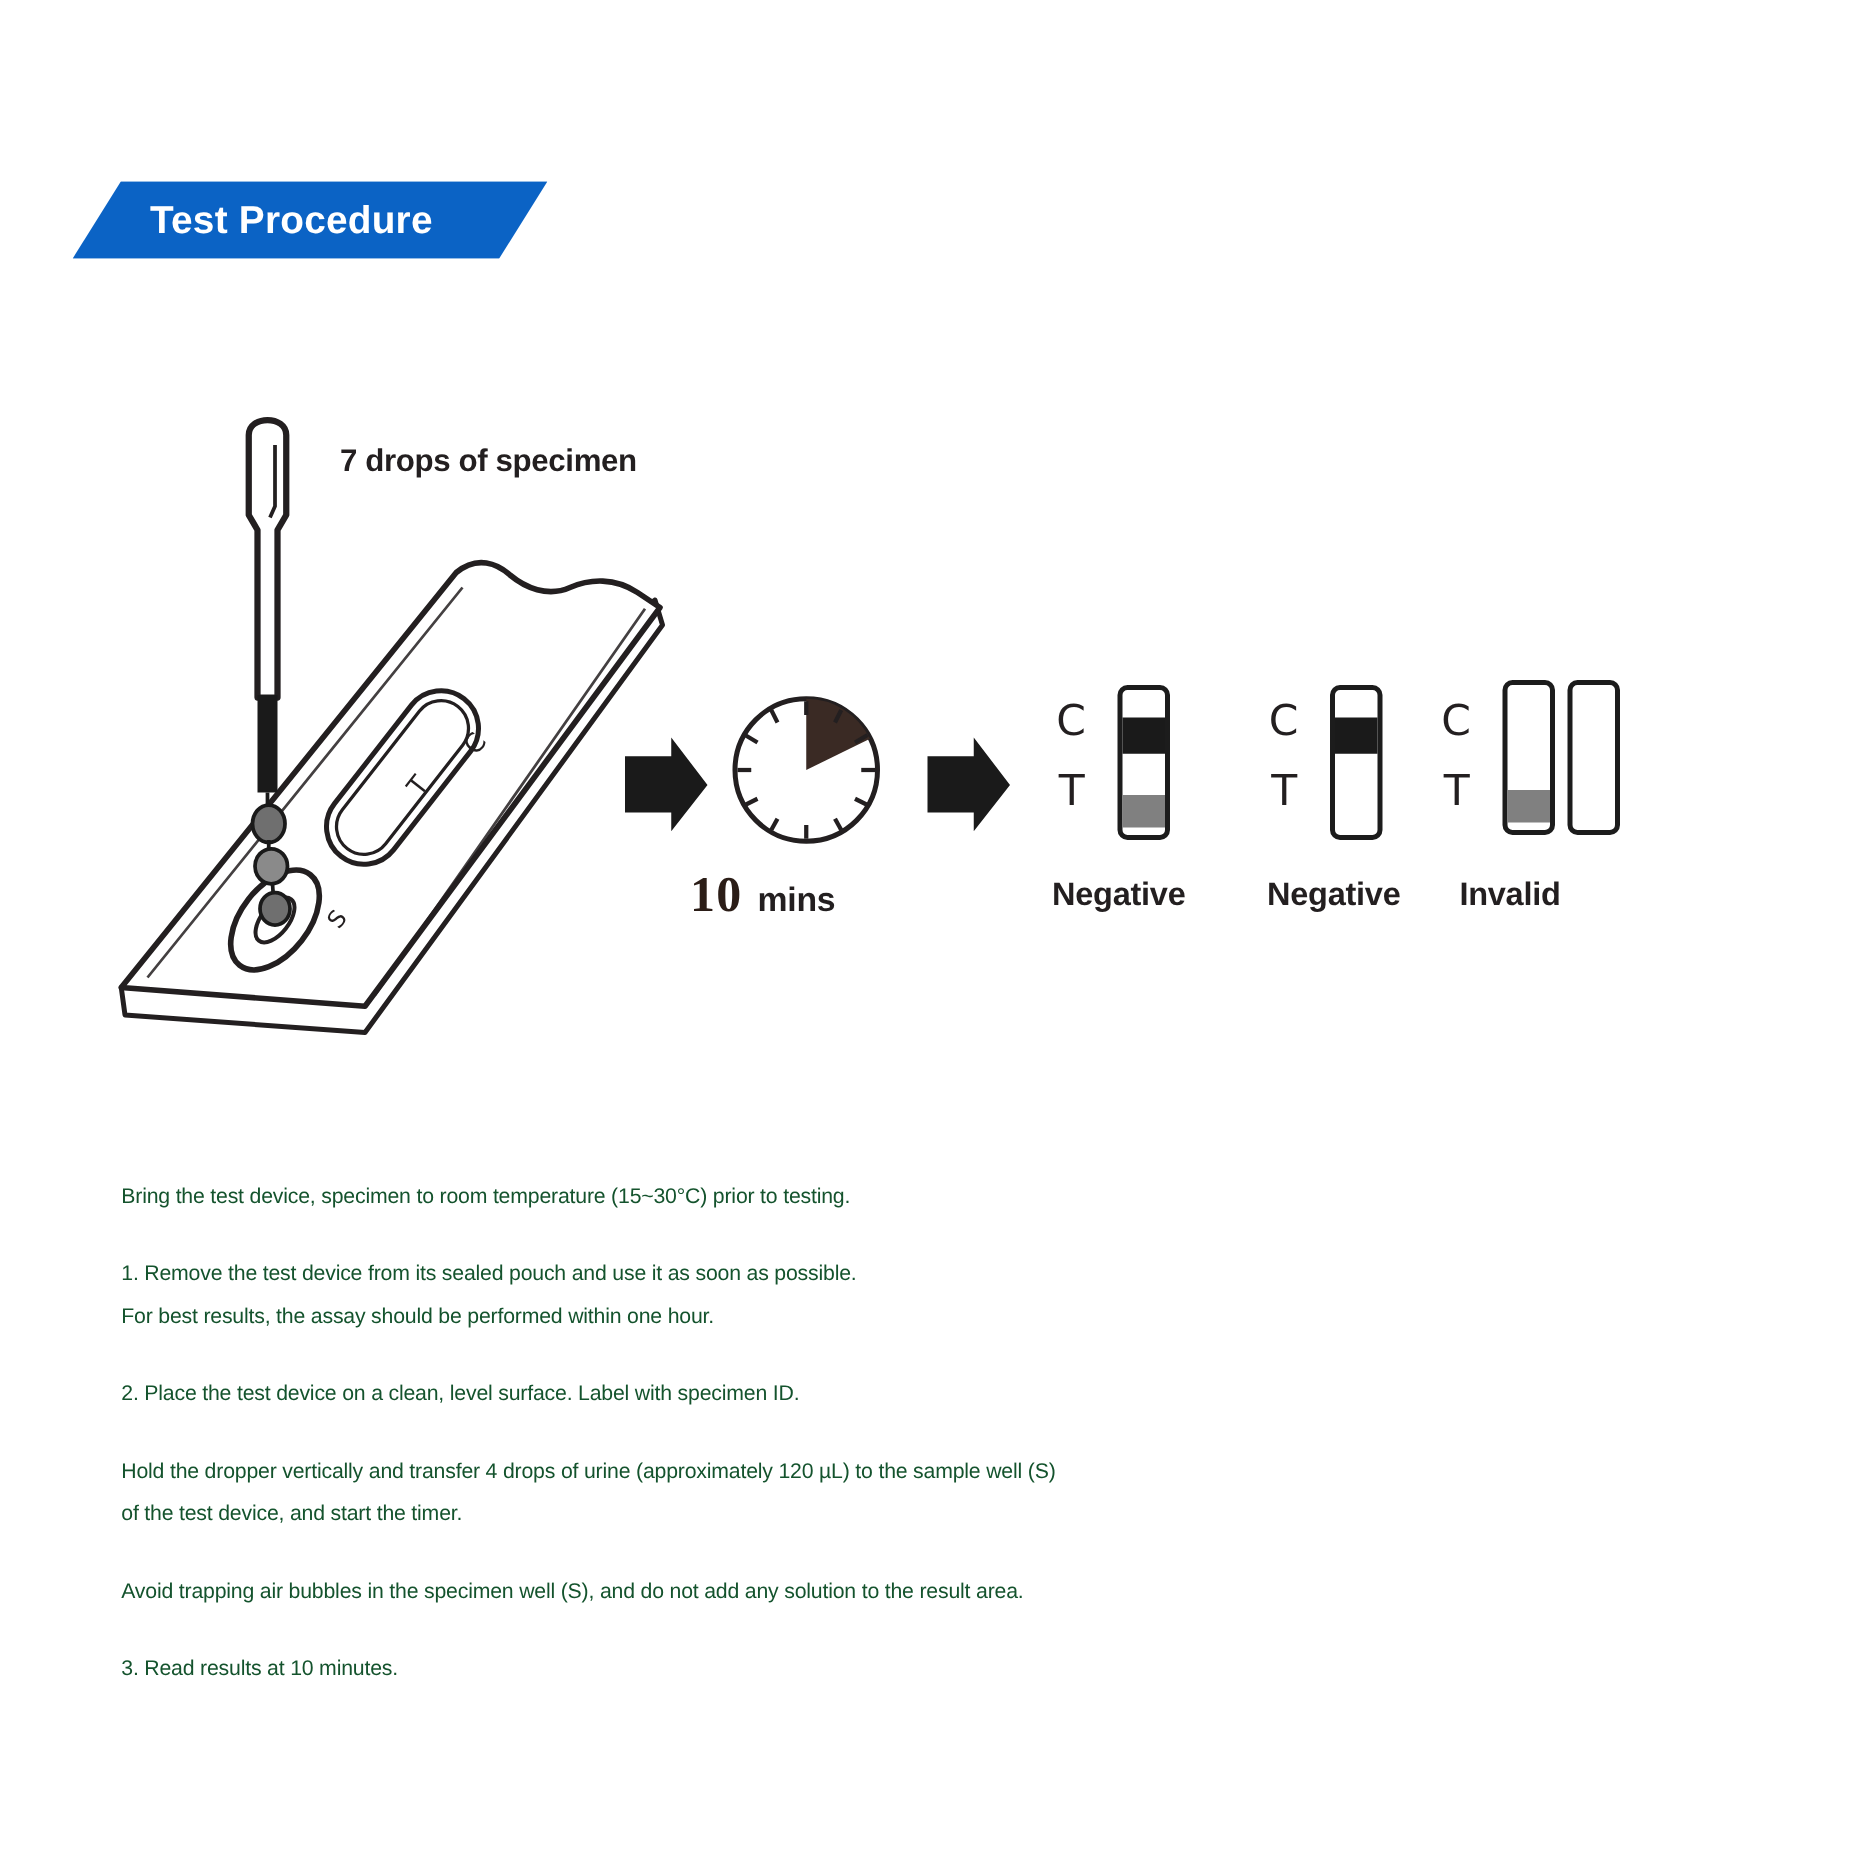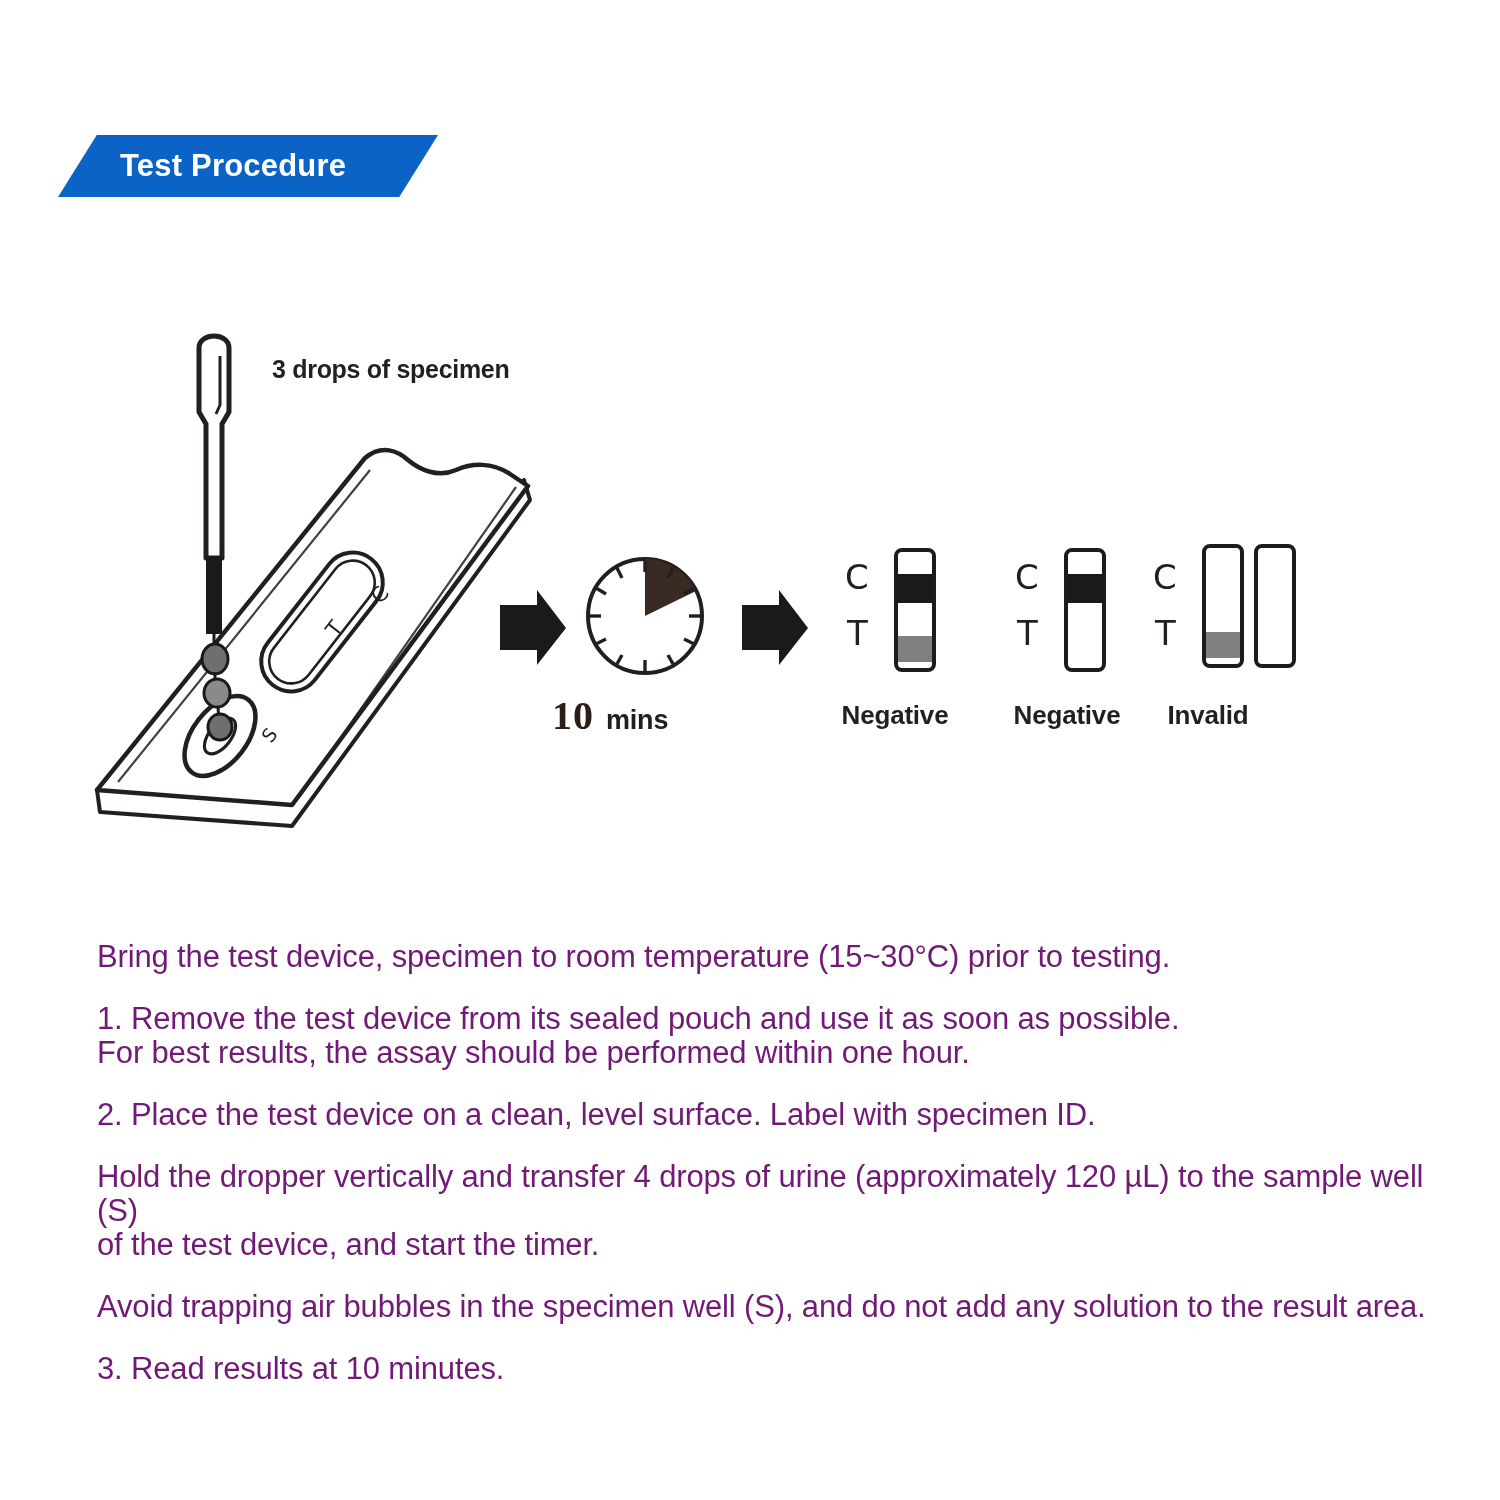--- a/index.html
+++ b/index.html
@@ -13,21 +13,21 @@
     position: relative;
     font-family: "Liberation Sans", sans-serif;
     color: #000000;
     overflow: hidden;
   }
 
   
   .banner-wrap {
     position: absolute;
     left: 58px;
-    top: 135px;
+    top: 145px;
     width: 380px;
     height: 62px;
   }
   .banner-shape {
     position: absolute;
     inset: 0;
     background: #0b63c5;
     clip-path: polygon(10.2% 0%, 100% 0%, 89.8% 100%, 0% 100%);
   }
   .banner-text {
@@ -139,39 +139,39 @@
   }
 
   
   .body-copy {
     position: absolute;
     left: 97px;
     top: 940px;
     width: 1330px;
   }
   .para {
-    font-size: 31px;
+    font-size: 17px;
     line-height: 34px;
-    color: #701a75;
+    color: #14532d;
     margin: 0 0 28px 0;
     letter-spacing: -0.15px;
   }
   .para-line { display: block; }
 </style>
 </head>
 <body>
 
 <div class="banner-wrap">
   <div class="banner-shape"></div>
   <div class="banner-text">Test Procedure</div>
 </div>
 
 <div class="illustration"></div>
 
-<div class="drops-label">3 drops of specimen</div>
+<div class="drops-label">7 drops of specimen</div>
 
 <svg class="svg-layer" viewBox="0 0 1500 1500">
 
   <g>
 
     <path d="M 97 790 L 100 812 L 292 826 L 530 500 L 524 480 Z" fill="#ffffff" stroke="#231f20" stroke-width="4" stroke-linejoin="round"></path>
 
     <path d="M 97 790 L 365 458 C 382 444 398 451 408 460 C 420 470 438 478 456 470
              C 472 463 492 462 510 474 L 528 486 L 292 805 Z" fill="#ffffff" stroke="#231f20" stroke-width="4.5" stroke-linejoin="round"></path>
 

